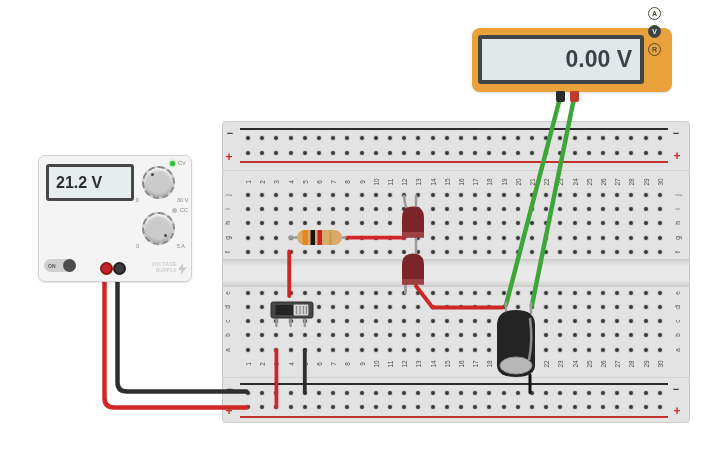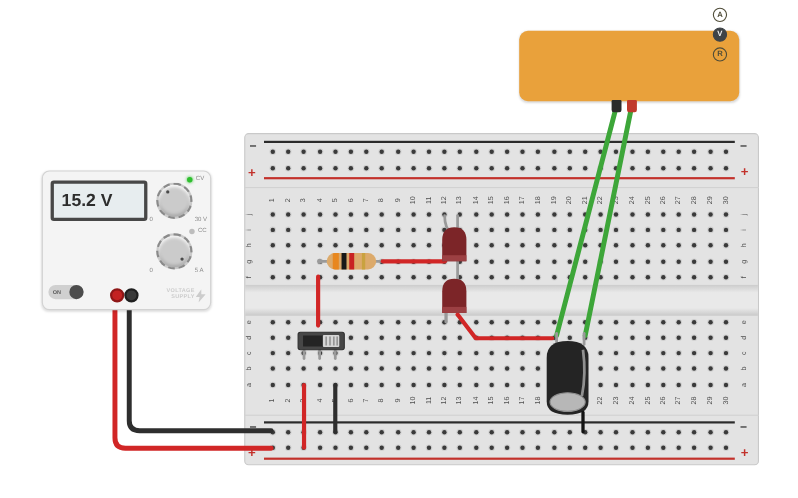--- a/index.html
+++ b/index.html
@@ -662,21 +662,21 @@
       <path class="lead" stroke-width="2.5" stroke="#a8a8a8" d="M290.6,313 V326"></path>
       <path class="lead" stroke-width="2.5" stroke="#a8a8a8" d="M304.8,313 V326"></path>
       <rect x="271" y="302" width="42" height="16" rx="2" fill="#474747" stroke="#303030"></rect>
       <rect x="275.5" y="305" width="33" height="10" fill="#242424"></rect>
       <rect x="293.5" y="304.5" width="15" height="11" rx="1" fill="#d6d6d6"></rect>
       <path d="M296.5,306 V314 M300,306 V314 M303.5,306 V314 M306.5,306 V314" stroke="#8c8c8c" stroke-width="1.3"></path>
     </g>
   </svg>
 
   <div class="psu">
-    <div class="psu-display" style="top:8px">15.2 V</div>
+    <div class="psu-display" style="top:8px">21.2 V</div>
 
     <div class="knob" style="left:103px;top:10px">
       <span class="ind" style="left:7px;top:5px"></span>
     </div>
     <div class="knob" style="left:103px;top:56px">
       <span class="ind" style="right:6px;bottom:6px"></span>
     </div>
 
     <span class="tinytxt" style="left:97px;top:41px">0</span>
     <span class="tinytxt" style="left:138px;top:41px">30 V</span>
@@ -699,20 +699,21 @@
     <div class="brand">
       <div>VOLTAGE</div>
       <div>SUPPLY</div>
     </div>
     <svg width="9" height="12" style="position:absolute;left:139px;top:107px">
       <polygon points="5,0 0,7 3.5,7 2.5,12 9,4.5 5,4.5" fill="#cccccc"></polygon>
     </svg>
   </div>
 
   <div class="mm">
+    <div class="mm-display">0.00 V</div>
     <div class="mm-terminal black" style="left:84px"></div>
     <div class="mm-terminal red" style="left:98px"></div>
   </div>
   <div class="mm-btns" id="mm-btns">
       <div class="mm-btn" style="top: -27.5px; left: 0px;">A</div>
       <div class="mm-btn selected" style="top: -9.5px; left: 0px;">V</div>
       <div class="mm-btn" style="top: 8.5px; left: 0px;">R</div>
     </div>
 
 </div>

